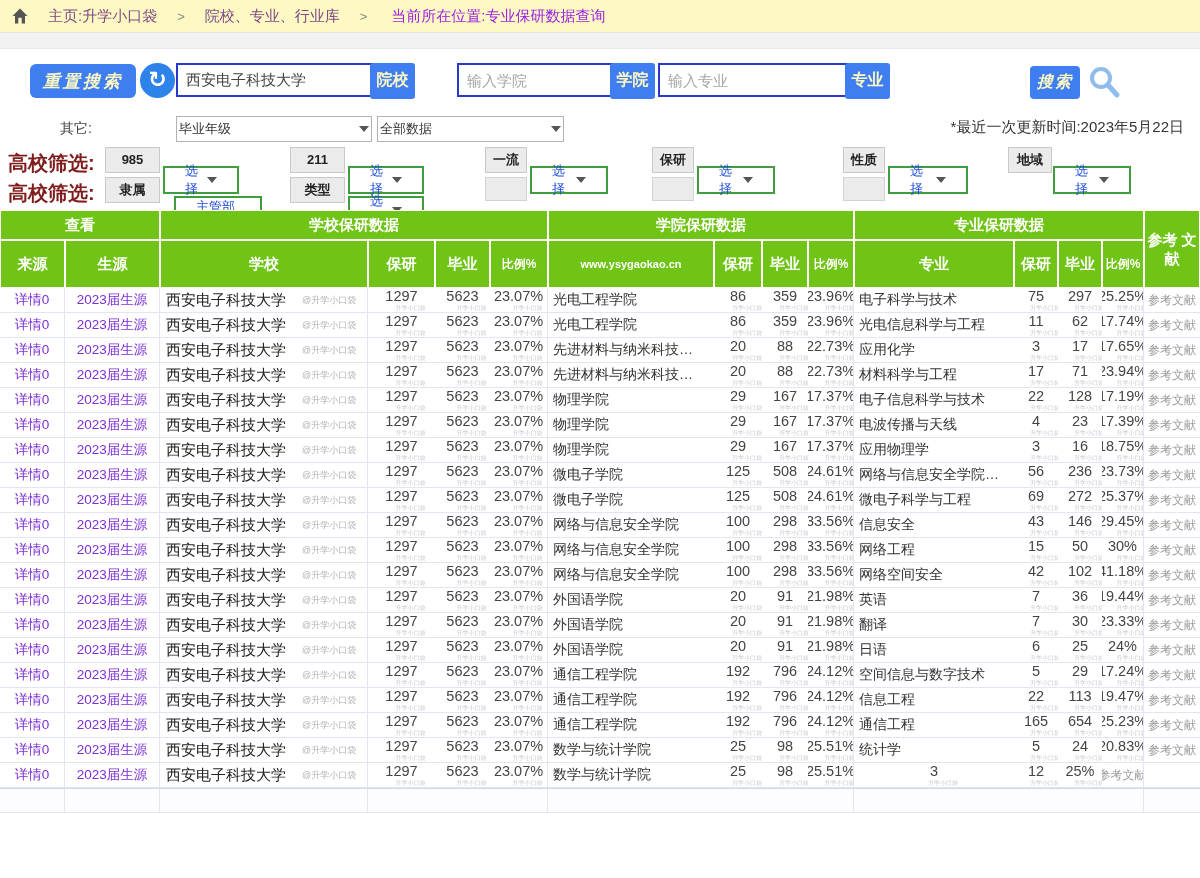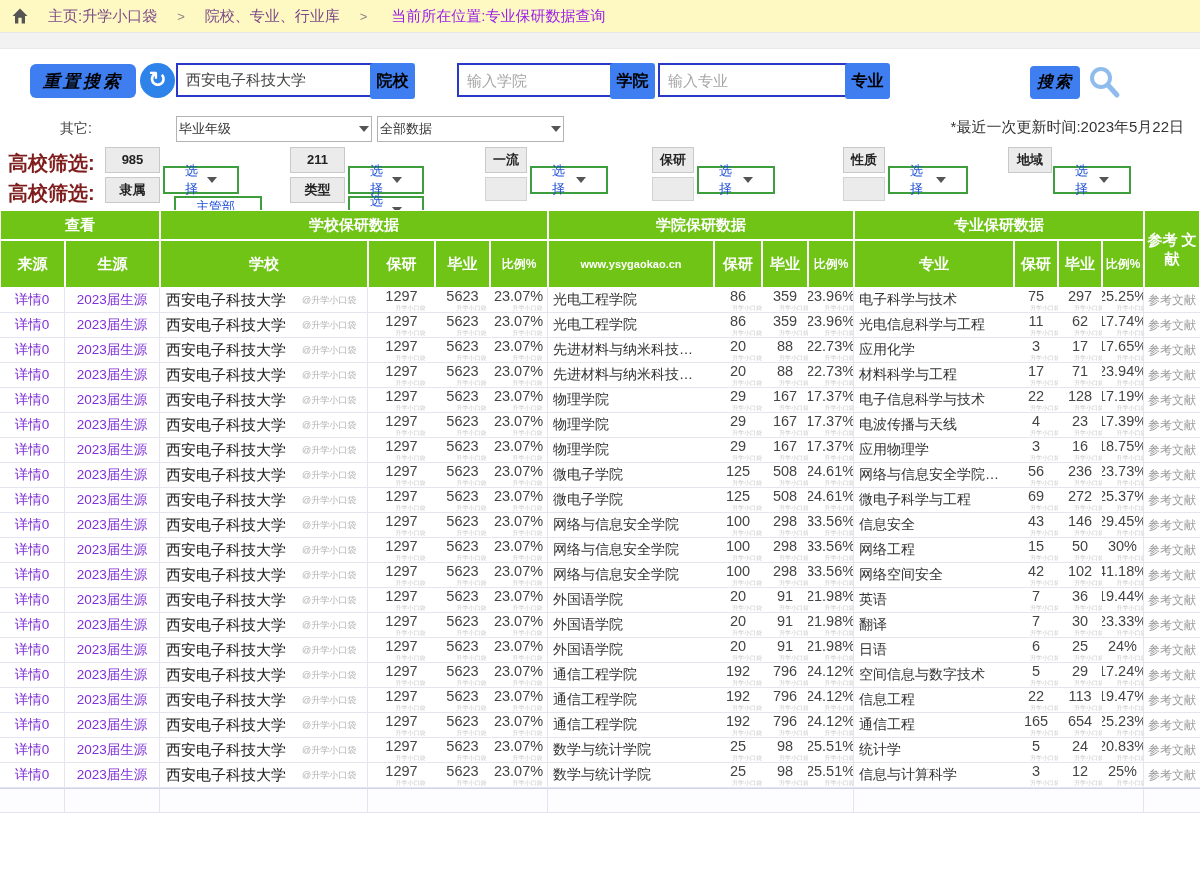--- a/index.html
+++ b/index.html
@@ -9,21 +9,21 @@
   }
   
   .breadcrumb{position:absolute;left:0;top:0;width:1200px;height:32px;background:#fef9c3;
     border-bottom:1px solid #e6e6e6;display:flex;align-items:center;font-size:15px;}
   .home-ico{width:20px;height:20px;margin:0 12px 0 10px;color:#555;}
   .bc-item{color:#7d4a86;margin:0 6px;cursor:pointer;}
   .bc-sep{color:#888;margin:0 14px;font-size:13px;}
   .bc-current{color:#9b1fe8;margin-left:10px;}
   .gray-band{position:absolute;left:0;top:33px;width:1200px;height:15px;background:#f2f2f2;border-bottom:1px solid #e9e9e9;}
   
-  .btn-blue{background:#3e7ef0;color:#000000;border:none;cursor:pointer;}
+  .btn-blue{background:#3e7ef0;color:#fef9c3;border:none;cursor:pointer;font-family:Liberation Mono, monospace;}
   .reset-btn{position:absolute;left:30px;top:64px;width:106px;height:34px;border-radius:6px;
     font-size:17px;font-weight:bold;letter-spacing:3px;font-style:italic;}
   .refresh-btn{position:absolute;left:140px;top:63px;width:35px;height:35px;border-radius:50%;
     background:#2e83ea;color:#fff;font-size:22px;font-weight:bold;line-height:33px;text-align:center;cursor:pointer;}
   .s-input{position:absolute;top:63px;height:30px;border:2px solid #2838c8;font-size:15px;
     padding:0 8px;color:#444;outline:none;}
   .s-input::placeholder{color:#a6a6a6;}
   .in1{left:176px;width:178px;}
   .in2{left:457px;width:137px;}
   .in3{left:658px;width:172px;}
@@ -1191,21 +1191,20 @@
           <span class="wm">升学小口袋</span>
         </div>
         <div class="td num">
           <span class="v">98</span>
           <span class="wm">升学小口袋</span>
         </div>
         <div class="td num">
           <span class="v">25.51%</span>
           <span class="wm">升学小口袋</span>
         </div>
-    <div class="td name">信息与计算科学</div>
     <div class="td num">
           <span class="v">3</span>
           <span class="wm">升学小口袋</span>
         </div>
         <div class="td num">
           <span class="v">12</span>
           <span class="wm">升学小口袋</span>
         </div>
         <div class="td num">
           <span class="v">25%</span>

